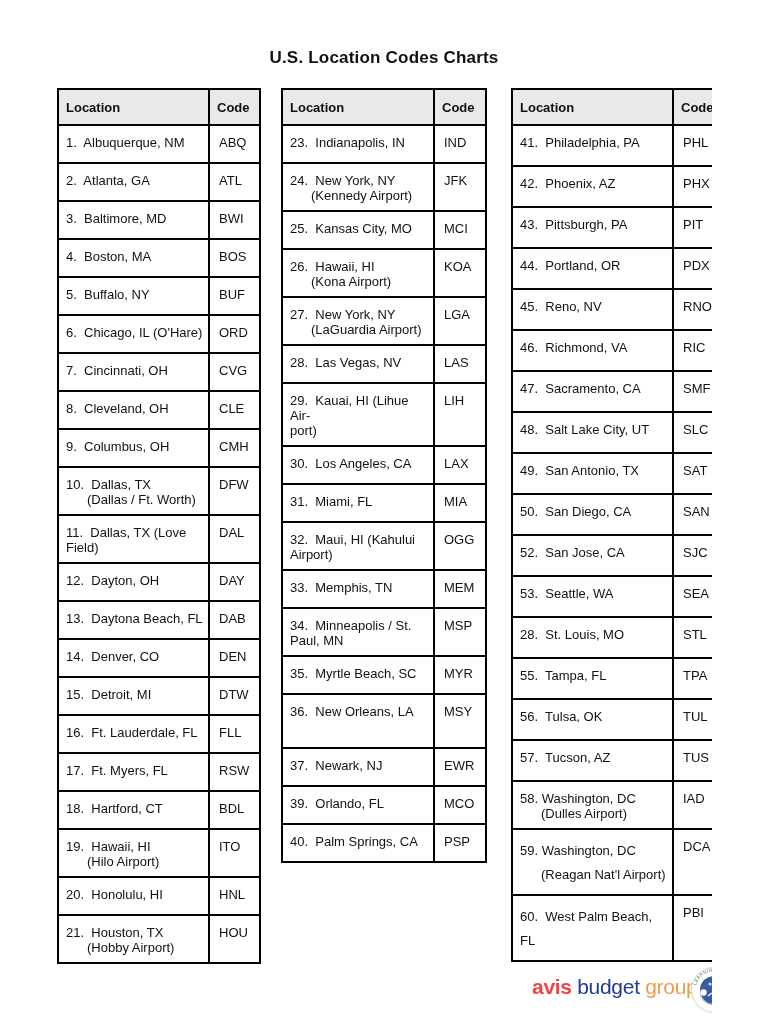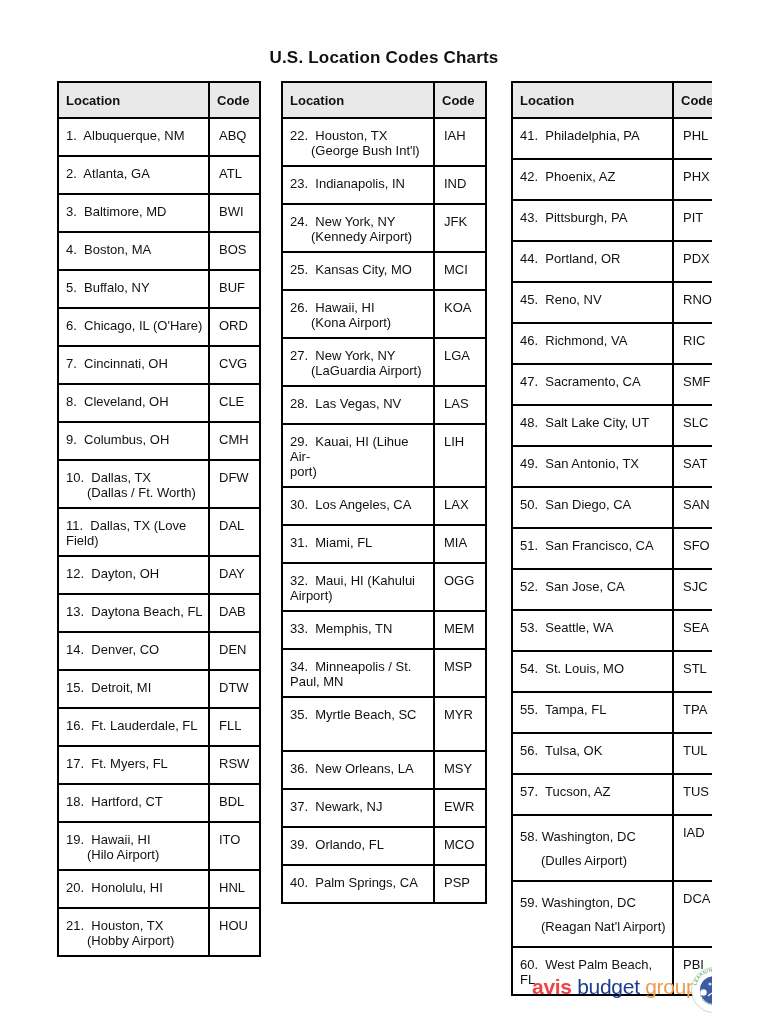--- a/index.html
+++ b/index.html
@@ -22,21 +22,21 @@
     left: 0;
     width: 768px;
     text-align: center;
     font-size: 17px;
     font-weight: bold;
     letter-spacing: 0.2px;
     margin: 0;
   }
   table.loc-table {
     position: absolute;
-    top: 81px;
+    top: 88px;
     border-collapse: collapse;
     table-layout: fixed;
   }
   #table-1 { left: 57px;  width: 202px; }
   #table-2 { left: 281px; width: 204px; }
   #table-3 { left: 511px; width: 208px; }
 
   .loc-table th, .loc-table td {
     border: 2px solid #000;
     vertical-align: top;
@@ -256,27 +256,20 @@
       </colgroup>
     <thead>
       <tr>
         <th class="loc">Location</th>
         <th class="code">Code</th>
       </tr>
     </thead>
     <tbody>
         <tr>
           <td class="loc">
-            <div class="line">22.  Houston, TX</div>
-            <div class="line ind">(George Bush Int'l)</div>
-          </td>
-          <td class="code">IAH</td>
-        </tr>
-        <tr>
-          <td class="loc">
             <div class="line">23.  Indianapolis, IN</div>
           </td>
           <td class="code">IND</td>
         </tr>
         <tr>
           <td class="loc">
             <div class="line">24.  New York, NY</div>
             <div class="line ind">(Kennedy Airport)</div>
           </td>
           <td class="code">JFK</td>
@@ -446,39 +439,33 @@
           <td class="code">SAT</td>
         </tr>
         <tr>
           <td class="loc">
             <div class="line">50.  San Diego, CA</div>
           </td>
           <td class="code">SAN</td>
         </tr>
         <tr>
           <td class="loc">
-            <div class="line">51.  San Francisco, CA</div>
-          </td>
-          <td class="code">SFO</td>
-        </tr>
-        <tr>
-          <td class="loc">
             <div class="line">52.  San Jose, CA</div>
           </td>
           <td class="code">SJC</td>
         </tr>
         <tr>
           <td class="loc">
             <div class="line">53.  Seattle, WA</div>
           </td>
           <td class="code">SEA</td>
         </tr>
         <tr>
           <td class="loc">
-            <div class="line">54.  St. Louis, MO</div>
+            <div class="line">28.  St. Louis, MO</div>
           </td>
           <td class="code">STL</td>
         </tr>
         <tr>
           <td class="loc">
             <div class="line">55.  Tampa, FL</div>
           </td>
           <td class="code">TPA</td>
         </tr>
         <tr>

